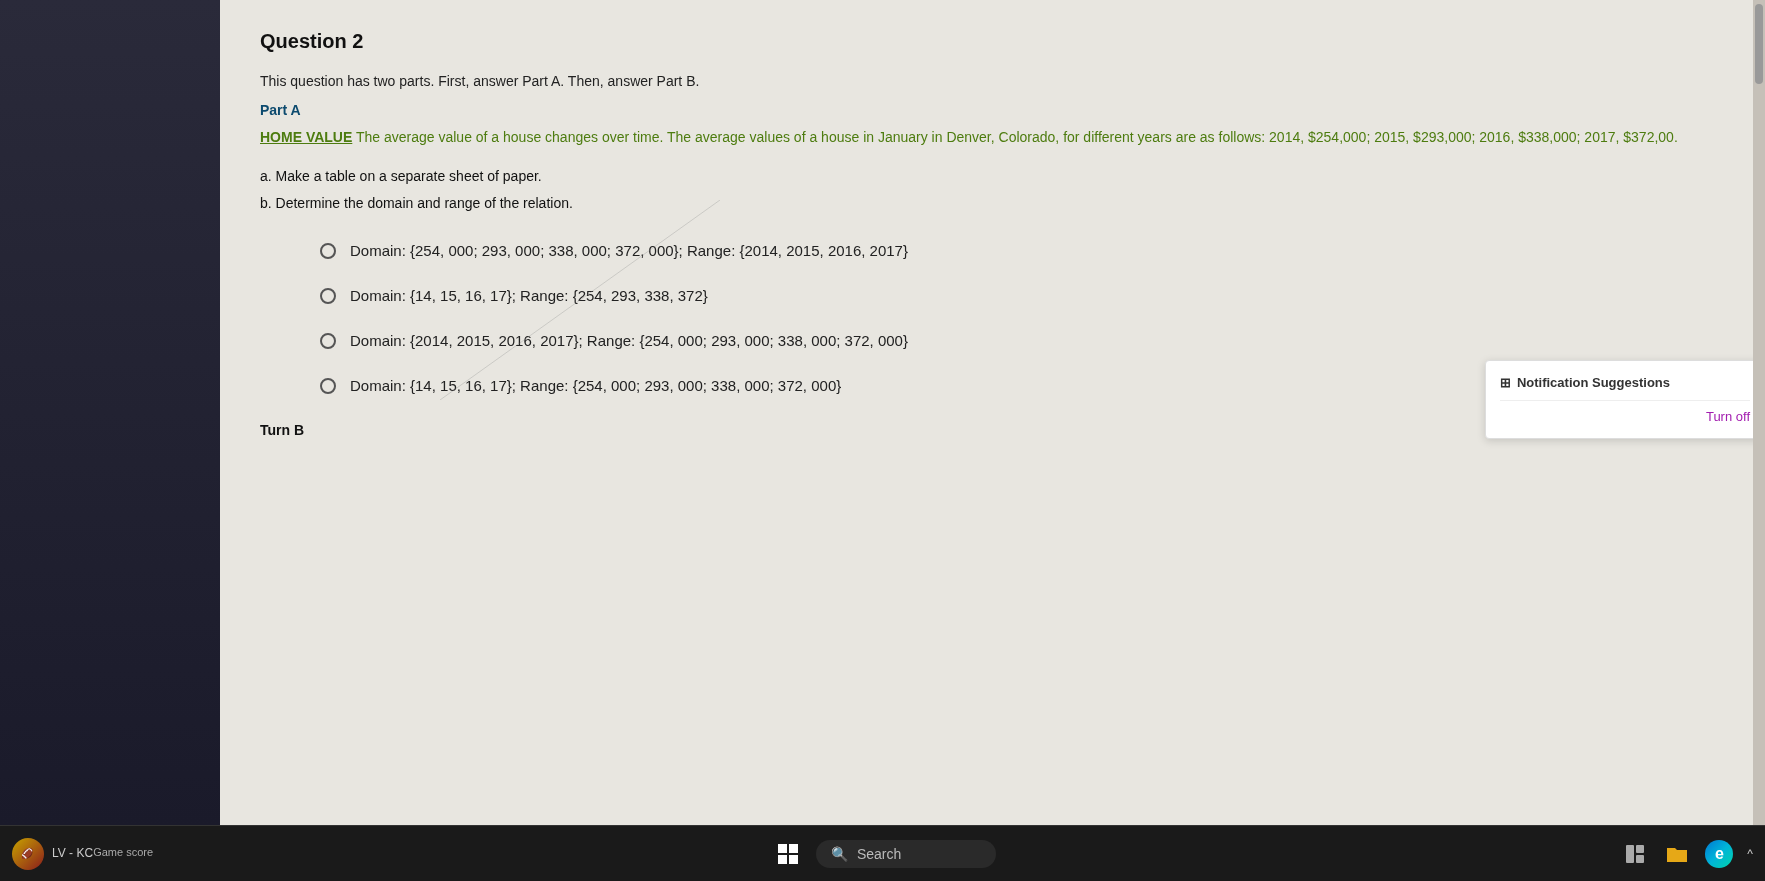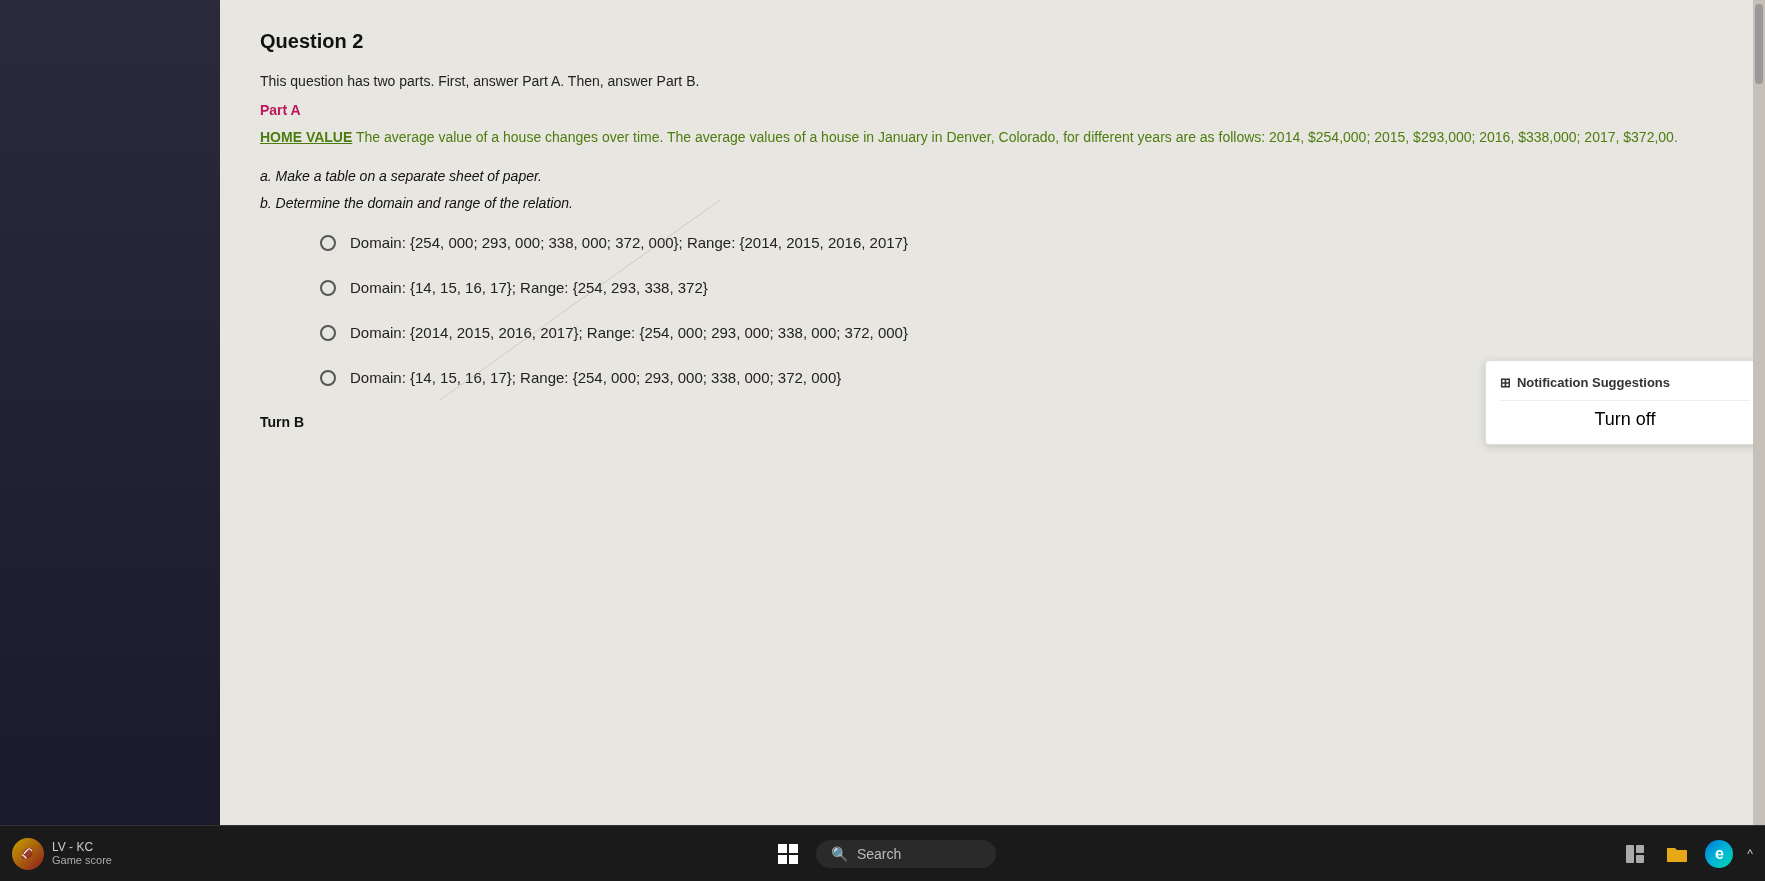--- a/index.html
+++ b/index.html
@@ -44,39 +44,38 @@
     .intro-text {
       font-size: 14px;
       color: #222;
       margin-bottom: 10px;
       line-height: 1.5;
     }
 
     .part-label {
       font-size: 14px;
       font-weight: bold;
-      color: #be185d;
+      color: #0c4a6e;
       margin-bottom: 8px;
     }
 
     .home-value-text {
       font-size: 14px;
       color: #4d7c0f;
       line-height: 1.6;
       margin-bottom: 18px;
     }
 
     .home-value-text b {
       font-weight: bold;
       text-decoration: underline;
     }
 
     .sub-questions {
-      margin-bottom: 20px;
-      font-style: italic;
+      margin-bottom: 28px;
     }
 
     .sub-question {
       font-size: 14px;
       color: #111;
       margin-bottom: 6px;
       line-height: 1.5;
     }
 
     .answer-options {
@@ -137,23 +136,23 @@
       line-height: 1.5;
       margin-bottom: 10px;
     }
 
     .turn-off-divider {
       border-top: 1px solid #eee;
       margin-bottom: 8px;
     }
 
     .turn-off-btn {
-      font-size: 18px;
-      color: #000000;
-      text-align: center;
+      font-size: 13px;
+      color: #a21caf;
+      text-align: right;
       cursor: pointer;
     }
 
     .diagonal-line {
       position: absolute;
       top: 200px;
       left: 220px;
       width: 300px;
       height: 200px;
       pointer-events: none;
@@ -187,21 +186,21 @@
       display: flex;
       align-items: center;
       justify-content: center;
       font-size: 10px;
       color: white;
       font-weight: bold;
     }
 
     .game-score-text {
       display: flex;
-      flex-direction: column;
+      flex-direction: row;
     }
 
     .game-score-title {
       font-size: 12px;
       color: #ccc;
       line-height: 1.2;
     }
 
     .game-score-sub {
       font-size: 11px;

